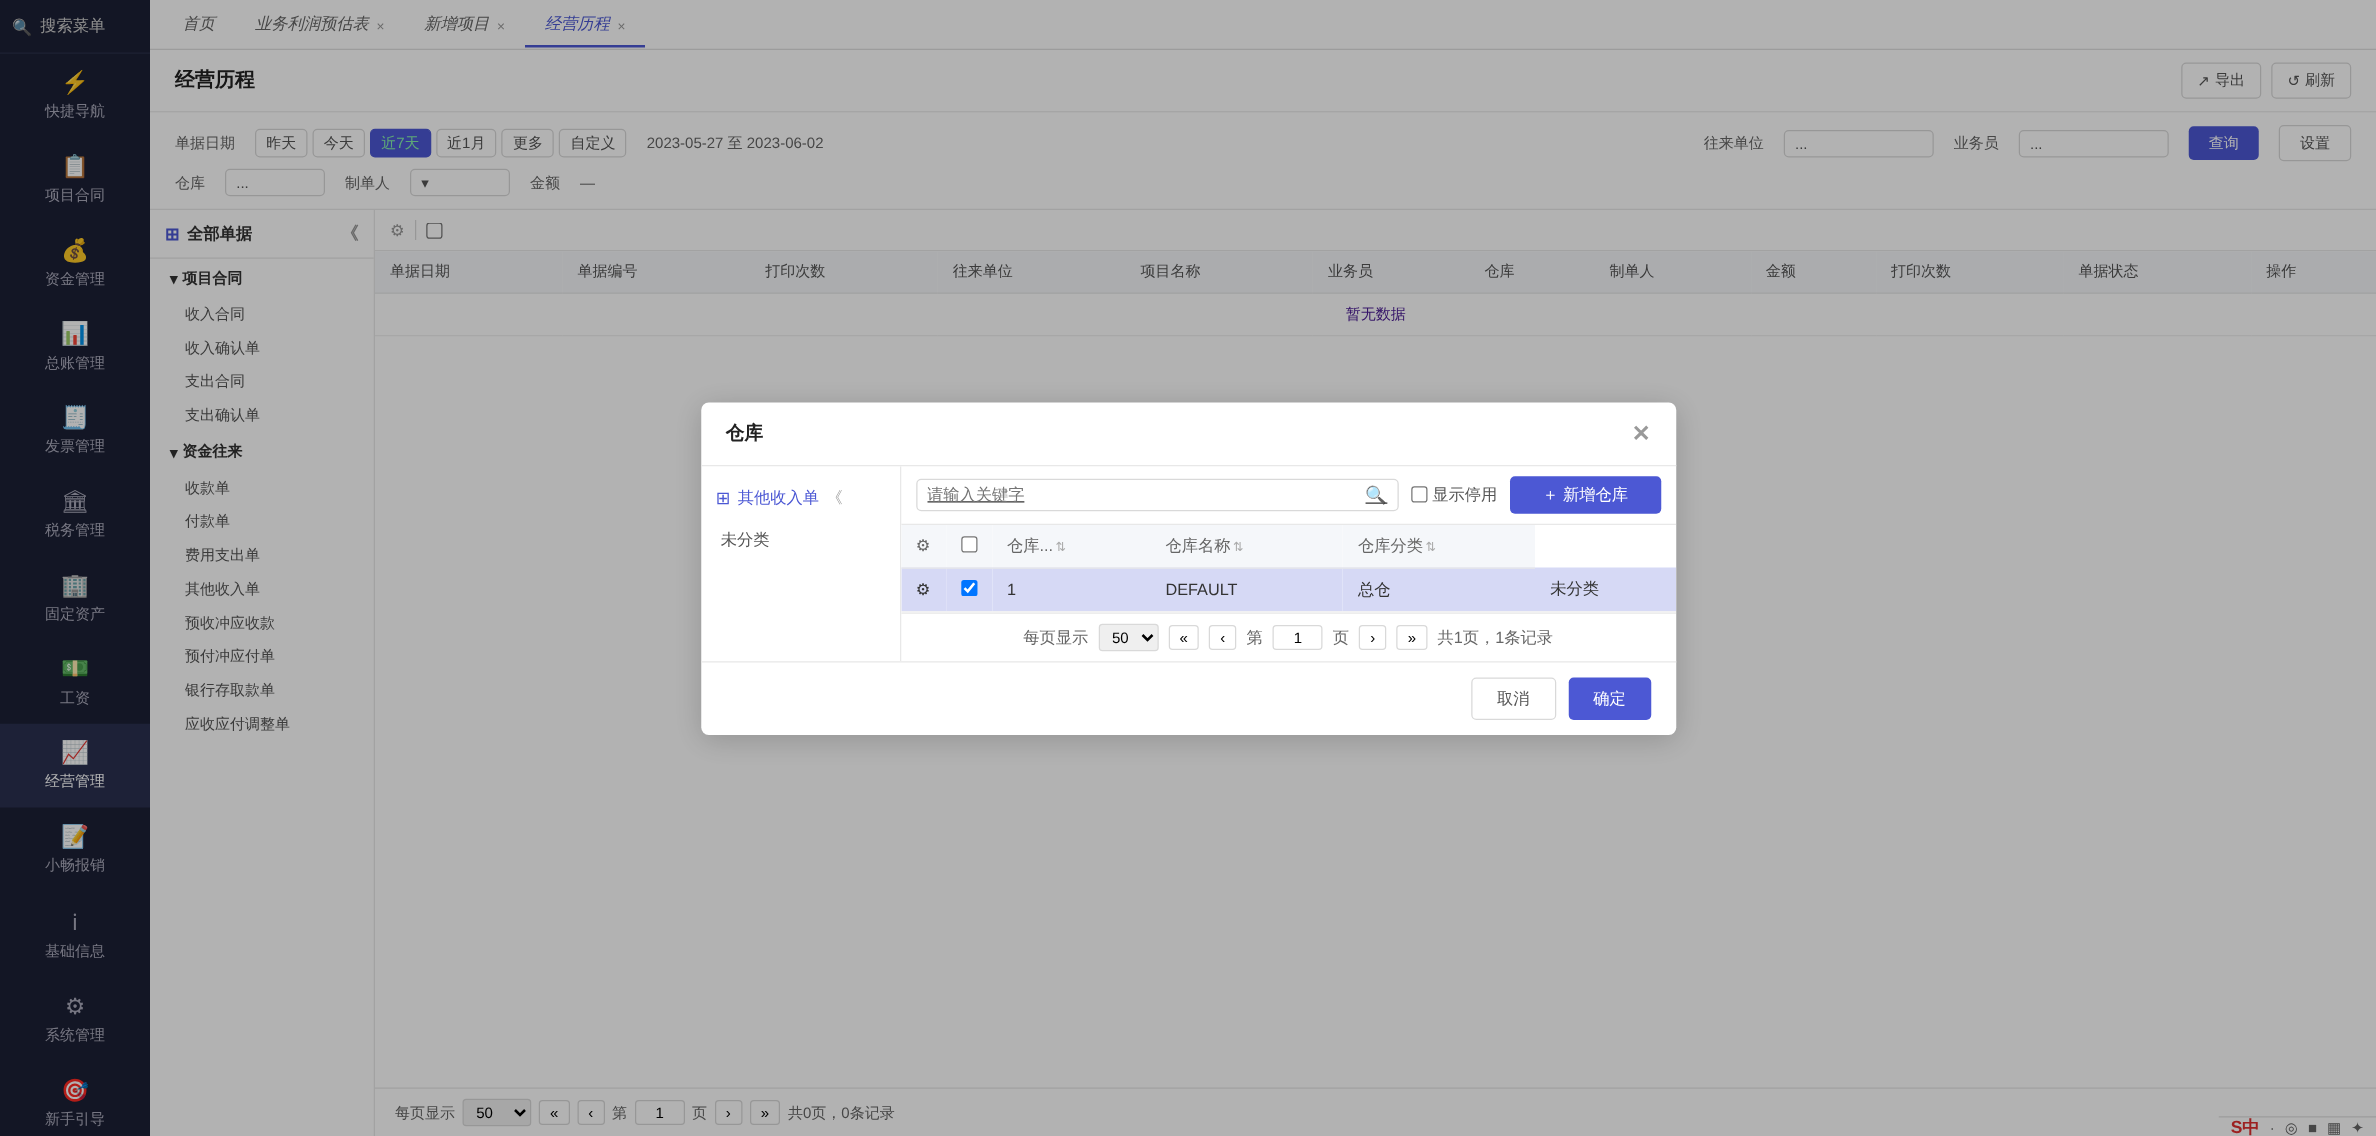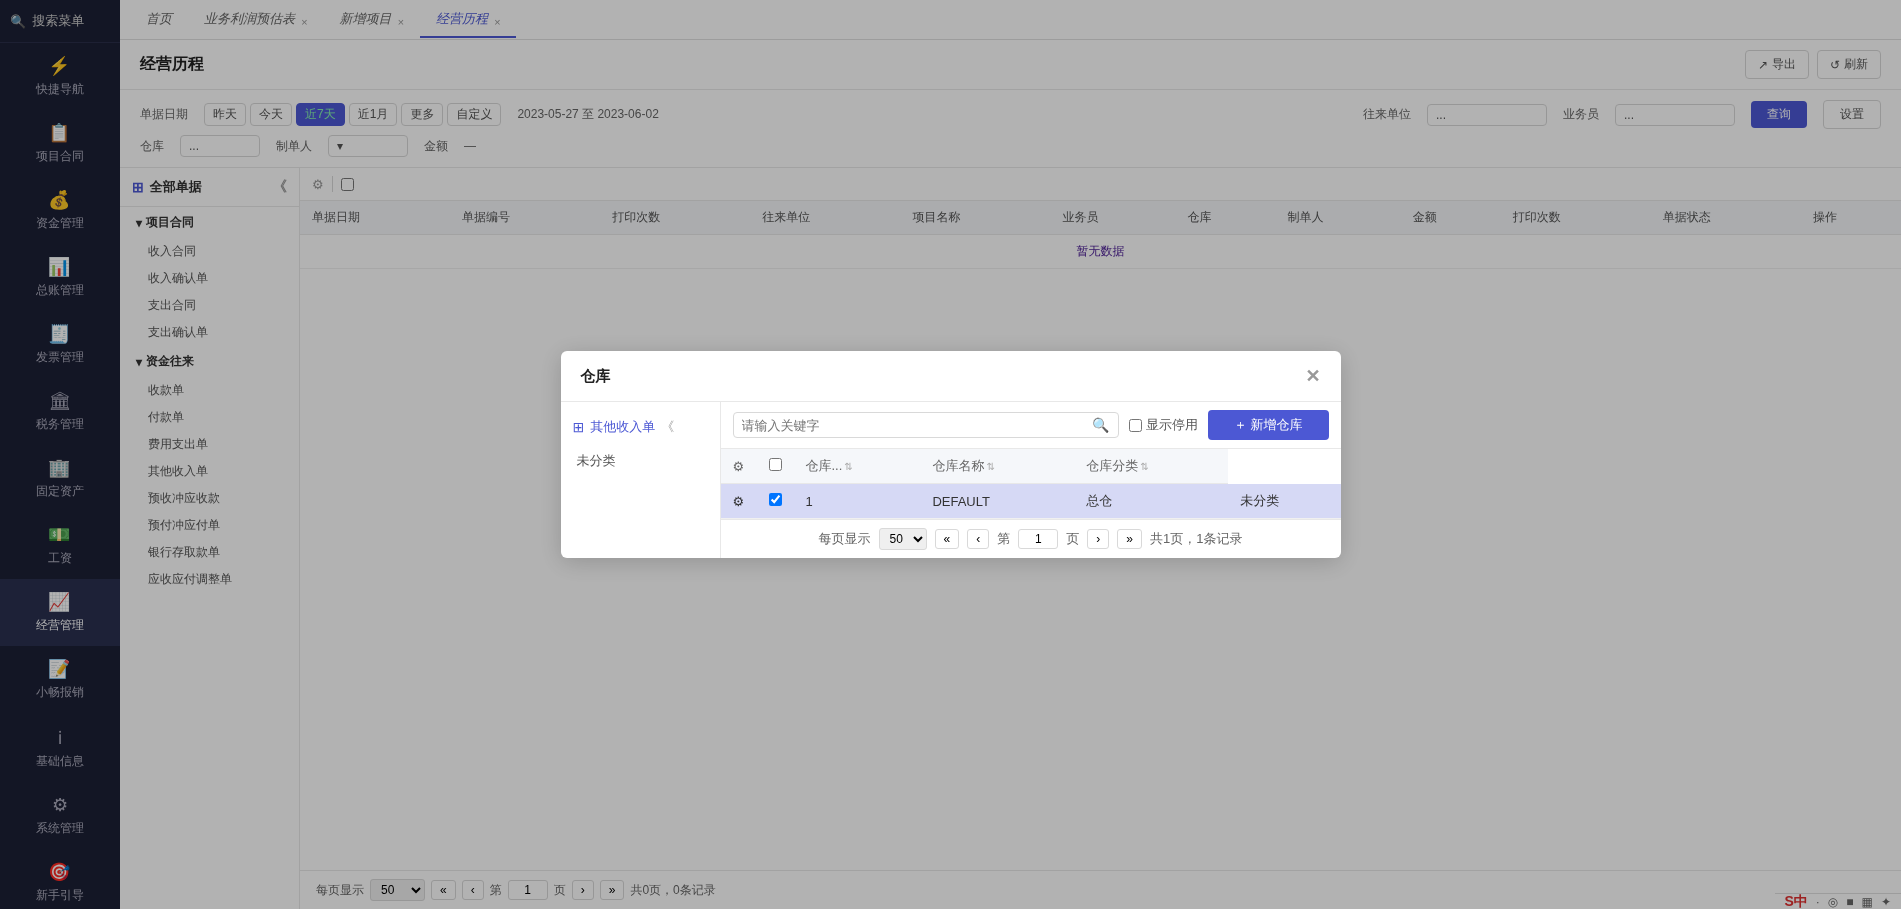--- a/index.html
+++ b/index.html
@@ -163,21 +163,21 @@
     .modal-left-item {
       padding: 8px 16px; font-size: 13px; color: #555; cursor: pointer;
     }
     .modal-right { flex: 1; display: flex; flex-direction: column; overflow: hidden; }
     .modal-toolbar {
       padding: 8px 12px; border-bottom: 1px solid #e8e8e8;
       display: flex; align-items: center; gap: 10px;
     }
     .modal-search-wrap {
       flex: 1; display: flex; align-items: center; border: 1px solid #d9d9d9;
-      border-radius: 4px; padding: 4px 8px; gap: 20px;
+      border-radius: 4px; padding: 4px 8px; gap: 20px; text-decoration: underline;
     }
     .modal-search-input {
       border: none; outline: none; font-size: 13px; color: #555; flex: 1; background: transparent;
     }
     .modal-search-icon { color: #999; font-size: 14px; }
     .show-disabled { display: flex; align-items: center; gap: 4px; font-size: 13px; color: #555; }
     .btn-add-warehouse {
       padding: 6px 26px; background: #4c58d4; color: #fff; border: none;
       border-radius: 4px; font-size: 13px; cursor: pointer;
     }
@@ -499,20 +499,24 @@
           <button class="page-btn">‹</button>
           <span>第</span>
           <input class="page-input" type="text" value="1" style="">
           <span>页</span>
           <button class="page-btn">›</button>
           <button class="page-btn">»</button>
           <span>共1页，1条记录</span>
         </div>
       </div>
     </div>
+    <div class="modal-actions">
+      <button class="btn-cancel">取消</button>
+      <button class="btn-confirm">确定</button>
+    </div>
   </div>
 </div>
 
 <div class="taskbar">
   <span style="color:#e03030; font-weight:bold; font-size:14px;">S中</span>
   <span>·</span>
   <span>◎</span>
   <span>■</span>
   <span>▦</span>
   <span>✦</span>

